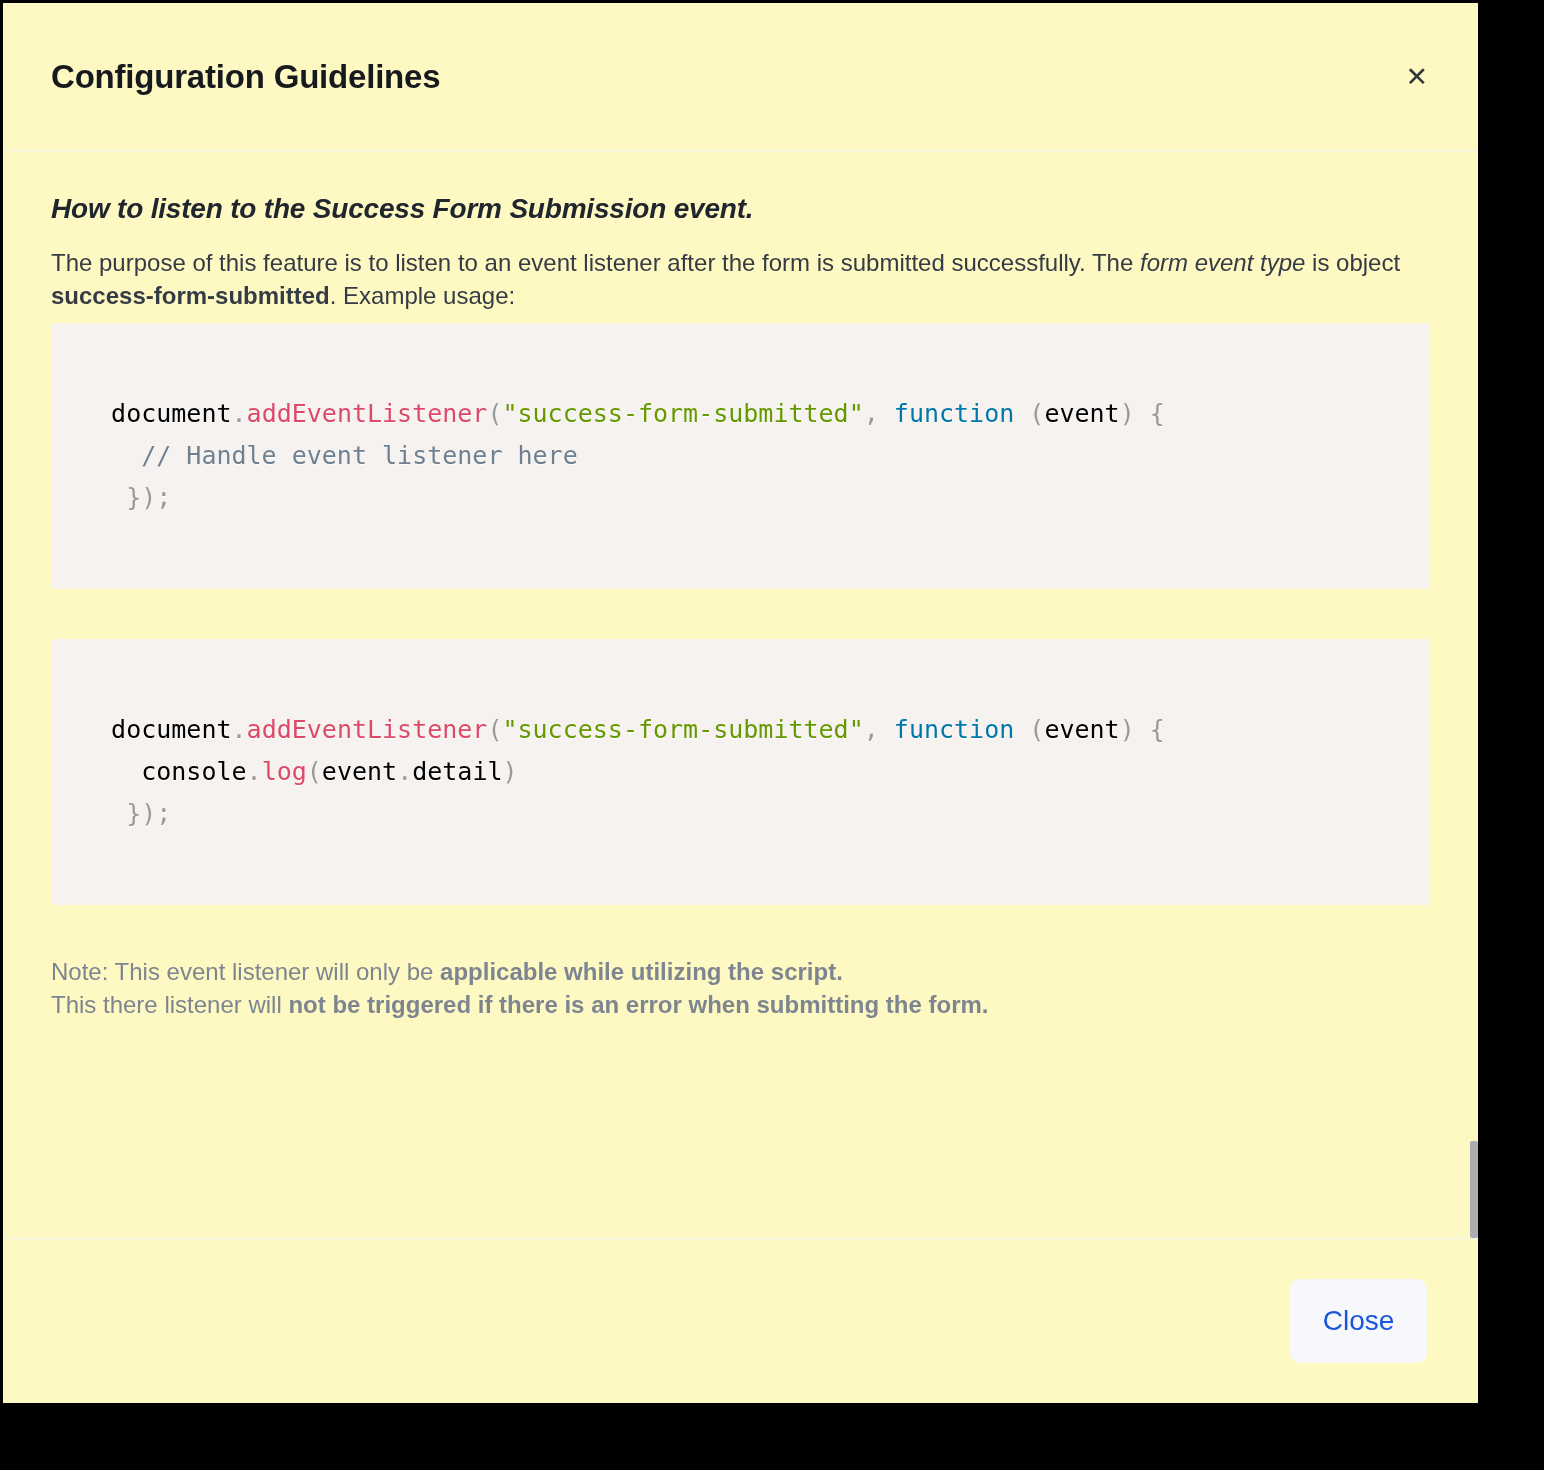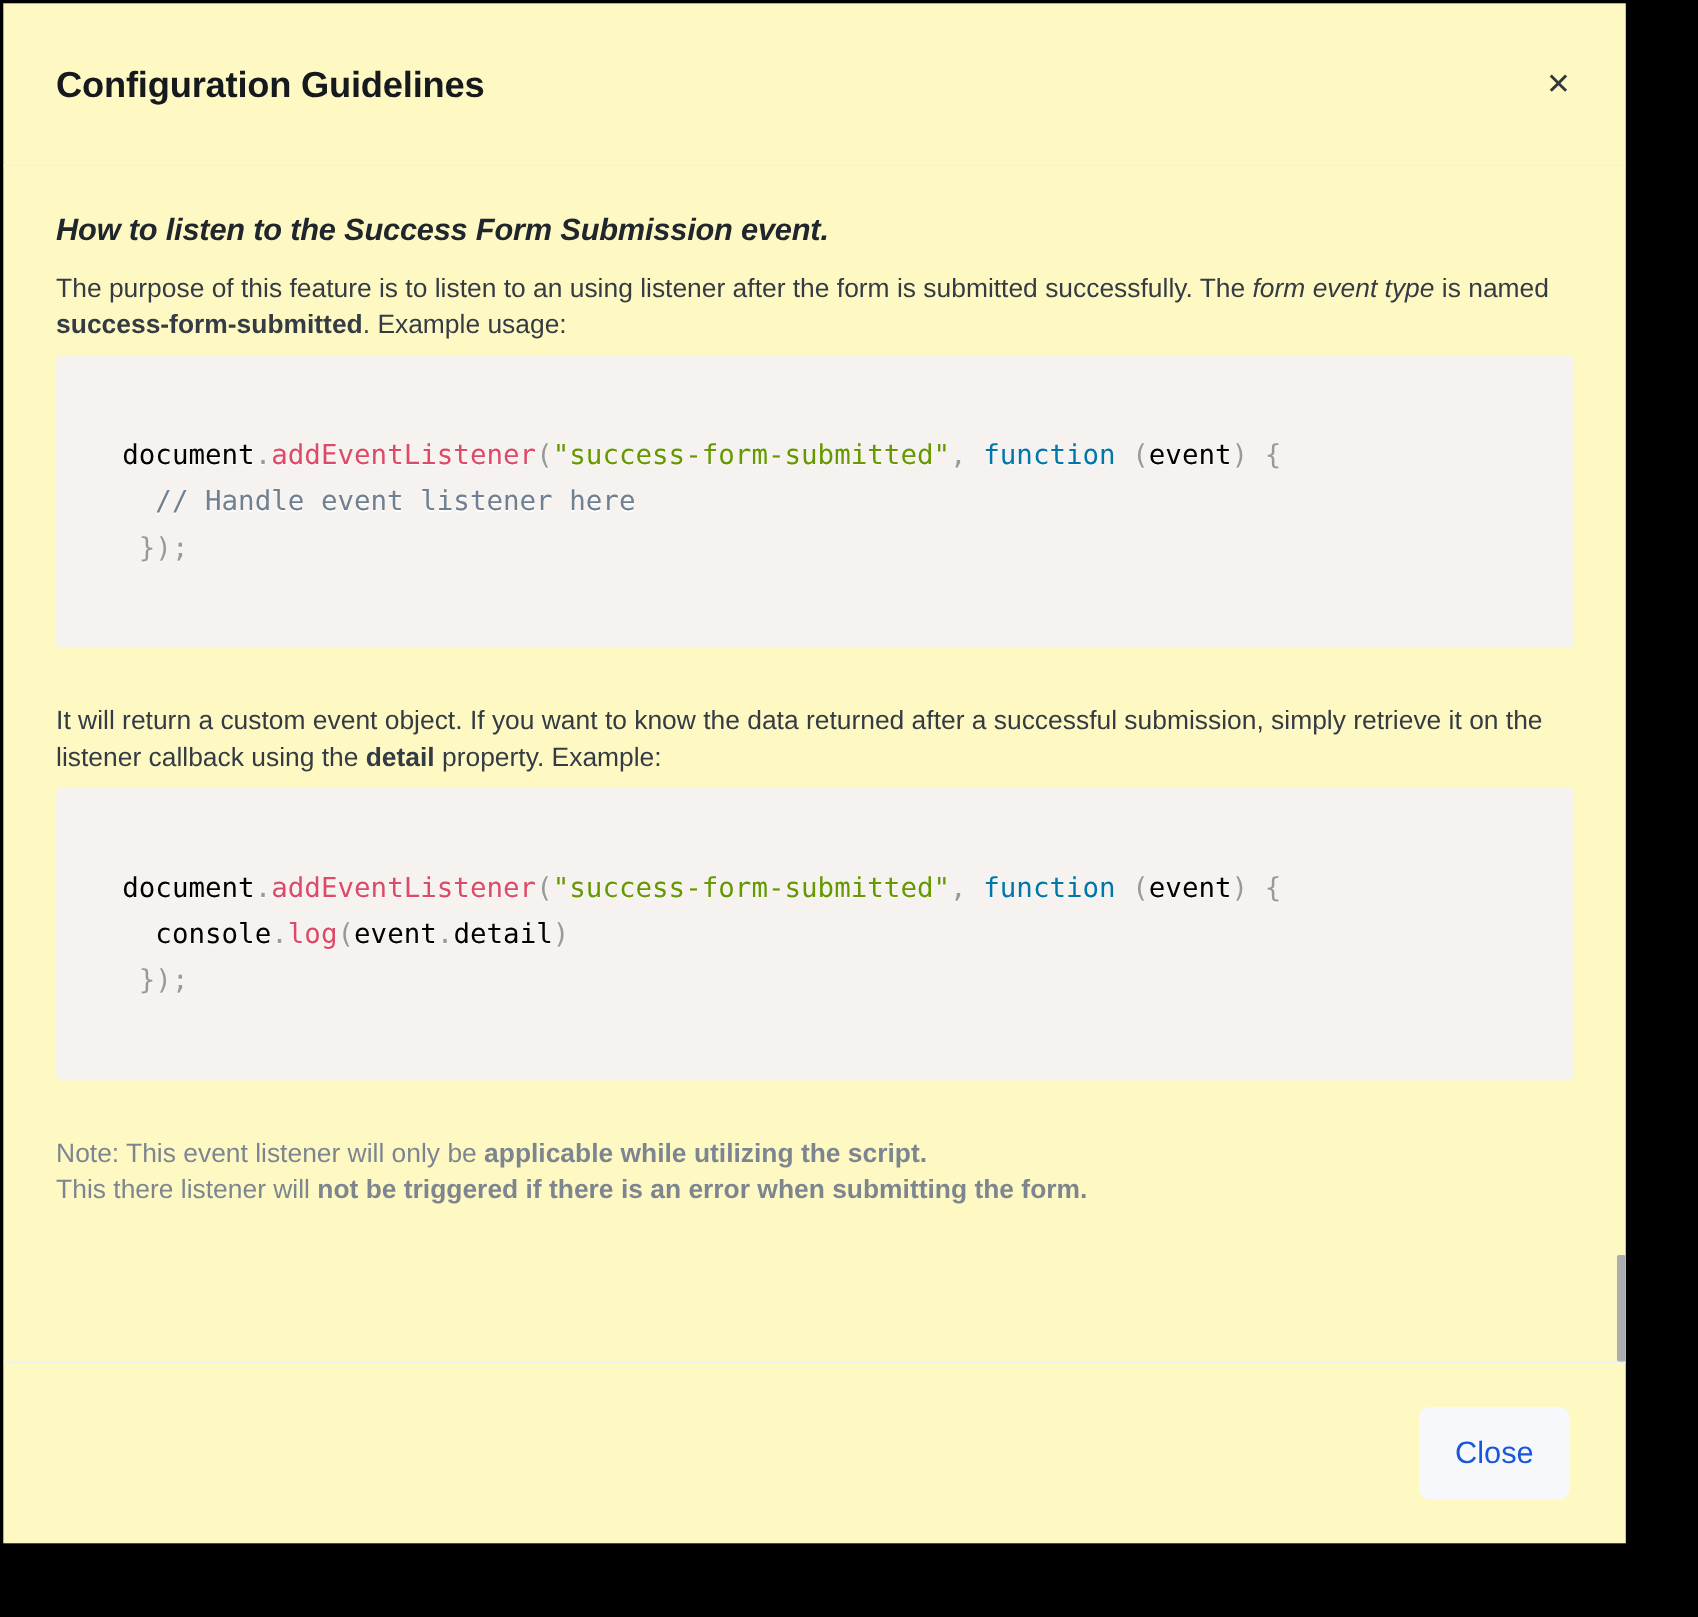--- a/index.html
+++ b/index.html
@@ -132,30 +132,29 @@
   <div class="modal-header">
     <h1 class="modal-title">Configuration Guidelines</h1>
     <button class="close-btn" aria-label="Close dialog">
       <span>✕</span>
     </button>
   </div>
 
   <div class="modal-body">
     <h2 class="section-heading">How to listen to the Success Form Submission event.</h2>
 
-    <p class="para"><span>The purpose of this feature is to listen to an using listener after the form is submitted successfully. The </span><span class="seg-italic">form event type</span><span> is named </span><span class="seg-bold">success-form-submitted</span><span>. Example usage:</span></p>
+    <p class="para"><span>The purpose of this feature is to listen to an event listener after the form is submitted successfully. The </span><span class="seg-italic">form event type</span><span> is object </span><span class="seg-bold">success-form-submitted</span><span>. Example usage:</span></p>
 
     <pre class="code"><code>
 <span class="tok-plain">  document</span><span class="tok-punct">.</span><span class="tok-func">addEventListener</span><span class="tok-punct">(</span><span class="tok-str">"success-form-submitted"</span><span class="tok-punct">,</span><span class="tok-plain"> </span><span class="tok-kw">function</span><span class="tok-plain"> </span><span class="tok-punct">(</span><span class="tok-plain">event</span><span class="tok-punct">)</span><span class="tok-plain"> </span><span class="tok-punct">{</span>
 <span class="tok-comment">    // Handle event listener here</span>
 <span class="tok-punct">   });</span>
 
 </code></pre>
 
-    <p class="para"><span>It will return a custom event object. If you want to know the data returned after a successful submission, simply retrieve it on the listener callback using the </span><span class="seg-bold">detail</span><span> property. Example:</span></p>
 
     <pre class="code"><code>
 <span class="tok-plain">  document</span><span class="tok-punct">.</span><span class="tok-func">addEventListener</span><span class="tok-punct">(</span><span class="tok-str">"success-form-submitted"</span><span class="tok-punct">,</span><span class="tok-plain"> </span><span class="tok-kw">function</span><span class="tok-plain"> </span><span class="tok-punct">(</span><span class="tok-plain">event</span><span class="tok-punct">)</span><span class="tok-plain"> </span><span class="tok-punct">{</span>
 <span class="tok-plain">    console</span><span class="tok-punct">.</span><span class="tok-func">log</span><span class="tok-punct">(</span><span class="tok-plain">event</span><span class="tok-punct">.</span><span class="tok-plain">detail</span><span class="tok-punct">)</span>
 <span class="tok-punct">   });</span>
 
 </code></pre>
 
     <div class="note">
       <div class="note-line"><span>Note: This event listener will only be </span><span class="seg-bold">applicable while utilizing the script.</span></div>

